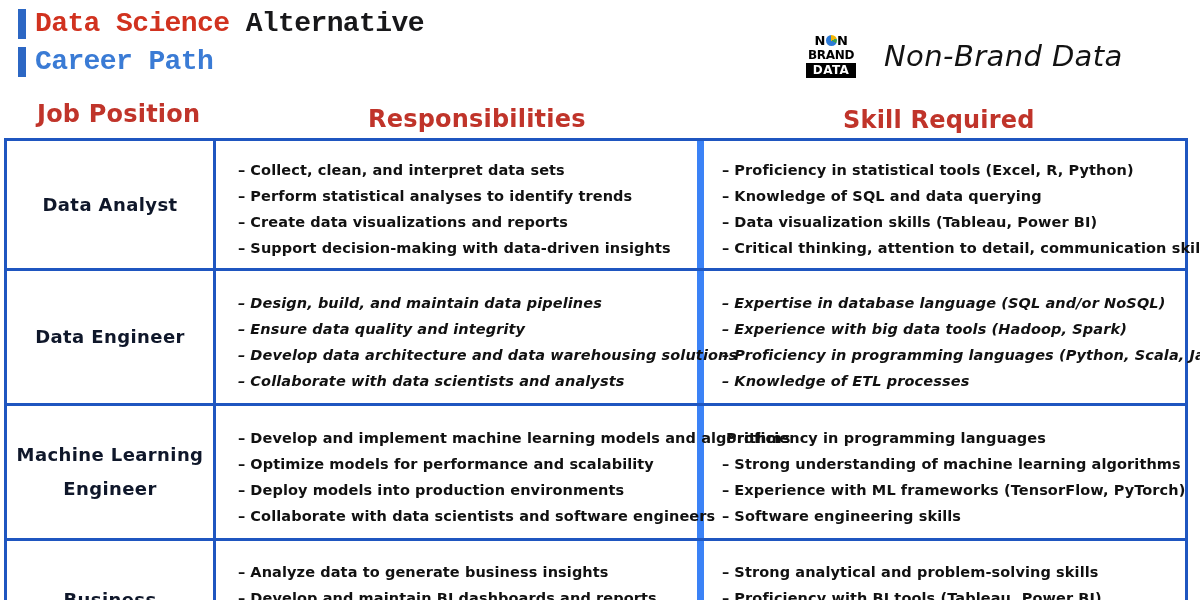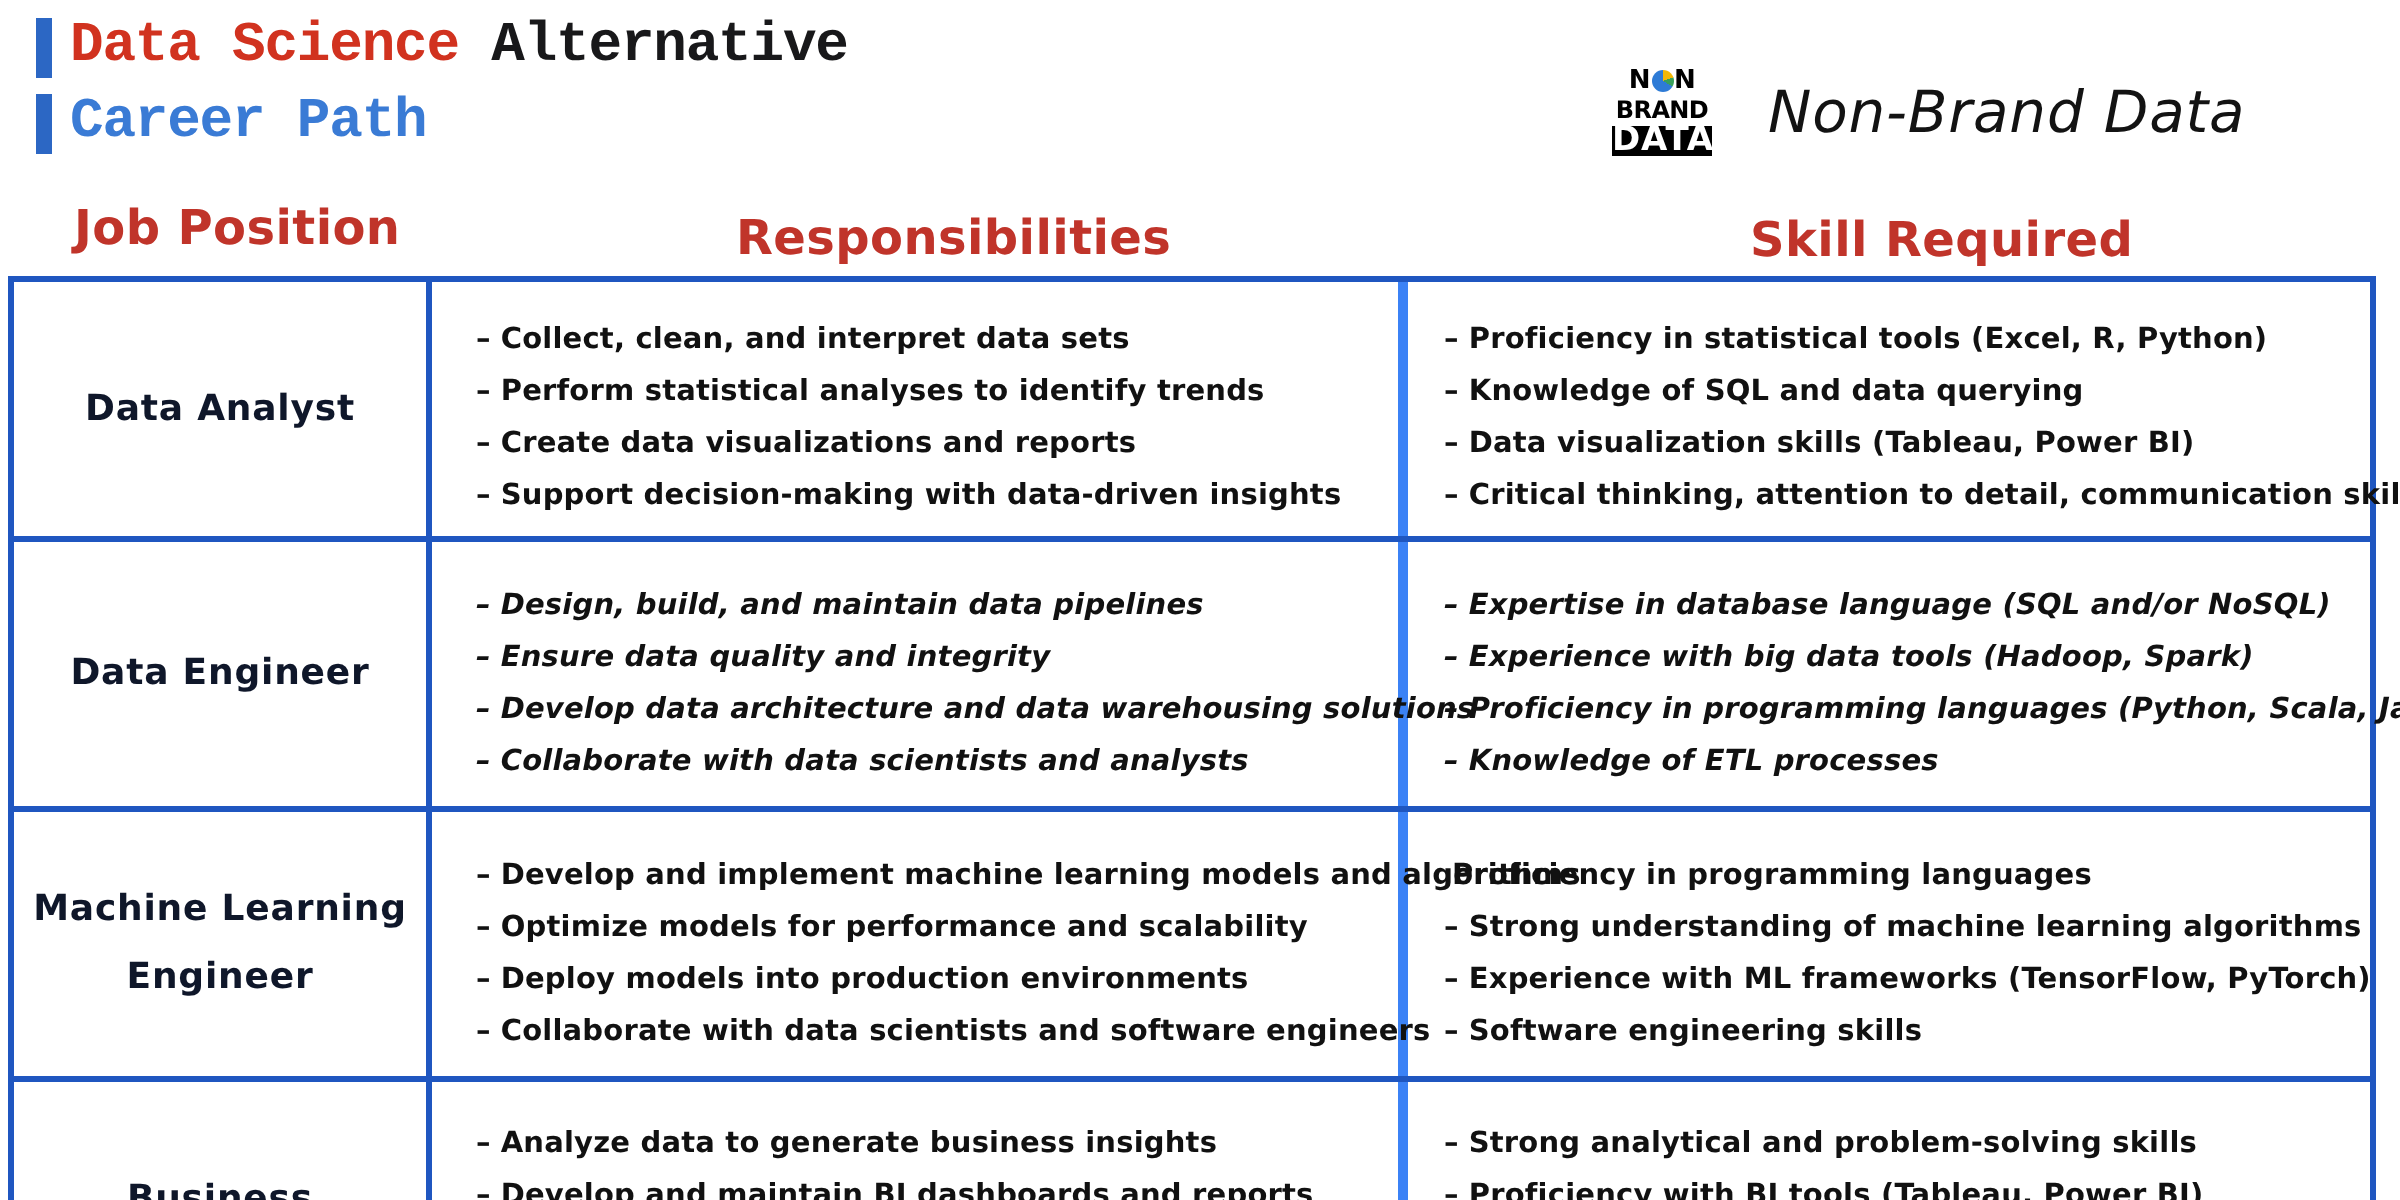--- a/index.html
+++ b/index.html
@@ -83,21 +83,21 @@
     justify-content: center;
     gap: 0px;
   }
   .logo-brand {
     color: #000;
     font-size: 12px;
   }
   .logo-data {
     background: #000;
     color: #fff;
-    font-size: 17px;
+    font-size: 12px;
     letter-spacing: 0.4px;
   }
   .pie {
     width: 11px;
     height: 11px;
     border-radius: 50%;
     display: inline-block;
     margin: 0 0.5px;
     background:
       conic-gradient(
@@ -128,21 +128,21 @@
     position: absolute;
     font-family: "DejaVu Sans", sans-serif;
     font-weight: bold;
     font-size: 24px;
     color: #C0342A;
     white-space: nowrap;
     letter-spacing: 0.2px;
   }
   .ch-1 { left: 37px;  top: 2px; }
   .ch-2 { left: 368px; top: 7px; }
-  .ch-3 { left: 875px; top: 8px; text-align: center; }
+  .ch-3 { left: 843px; top: 8px; text-align: center; }
 
   
   .table {
     position: absolute;
     left: 4px;
     top: 138px;
     width: 1184px;
     border-left: 3px solid #1F56C0;
     border-right: 3px solid #1F56C0;
     border-top: 3px solid #1F56C0;
@@ -168,21 +168,21 @@
     font-size: 18px;
     color: #0f172a;
     letter-spacing: 0.4px;
     padding: 4px 6px;
   }
   .job-line { line-height: 34px; white-space: nowrap; }
 
   .cell-resp {
     width: 488px;
     flex: 0 0 488px;
-    border-right: 5px solid #3b82f6;
+    border-right: 7px solid #3b82f6;
     box-sizing: border-box;
     padding: 16px 8px 12px 22px;
   }
   .cell-skill {
     flex: 1 1 auto;
     box-sizing: border-box;
     padding: 16px 8px 12px 18px;
   }
   .bullet {
     font-family: "DejaVu Sans", sans-serif;

